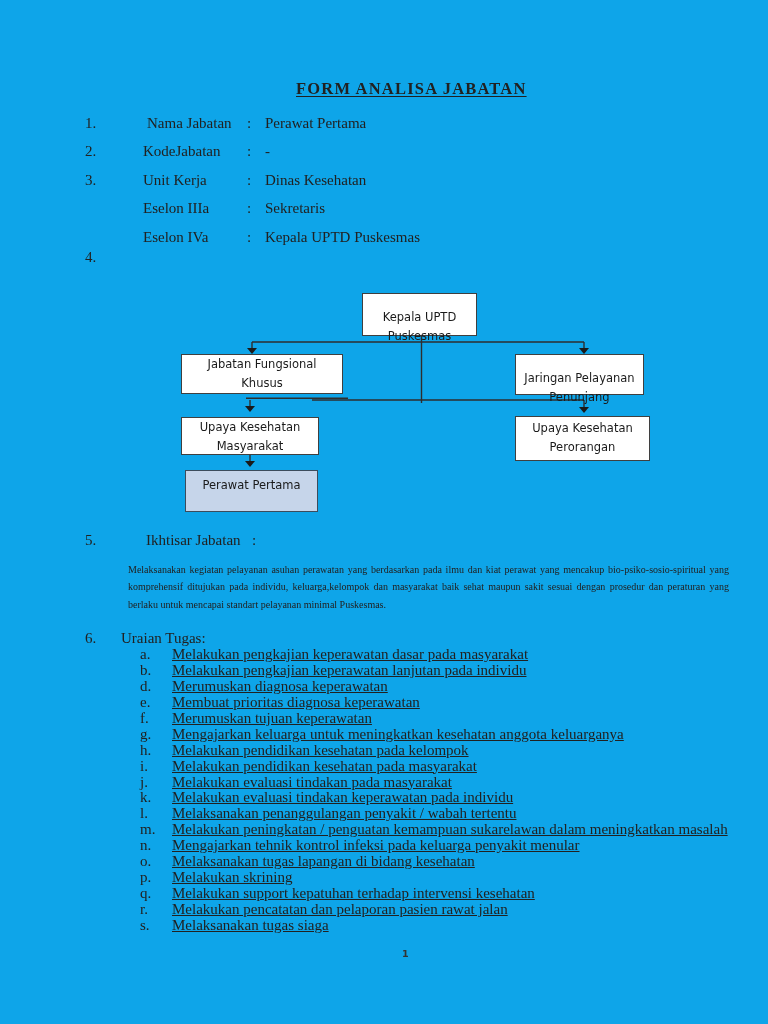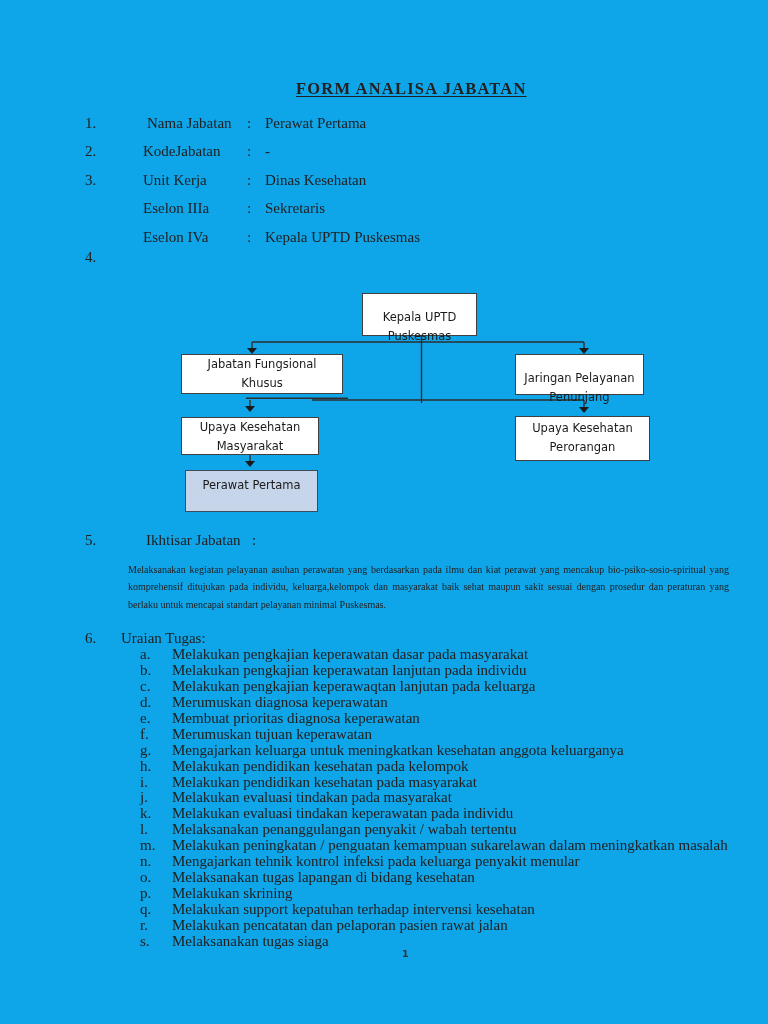--- a/index.html
+++ b/index.html
@@ -19,21 +19,21 @@
   .frow .col   { position:absolute; left:247px; }
   .frow .val   { position:absolute; left:265px; }
   .s5row .col  { left:252px; }
   .para {
     position:absolute; left:128px; top:551px; width:601px;
     font-size:10px; line-height:17.4px; text-align:justify;
   }
   .s6hdr { position:absolute; left:0; width:768px; font-size:15px; }
   .tasks {
     position:absolute; left:140px; top:647px;
-    font-size:15px; line-height:15.93px; white-space:nowrap;
+    font-size:15px; line-height:15.93px; white-space:nowrap;text-decoration:underline;
   }
   .task .letter { display:inline-block; width:32px; }
   .pageno {
     position:absolute; left:402px; top:948px;
     font-family:"DejaVu Sans", sans-serif; font-size:9.5px; font-weight:bold; color:#333;
   }
   
   .chart { position:absolute; left:170px; top:288px; width:500px; height:230px; }
   .chart svg { position:absolute; left:0; top:0; }
   .node {
@@ -149,21 +149,20 @@
   <p class="para">Melaksanakan kegiatan pelayanan asuhan perawatan yang berdasarkan pada ilmu dan kiat perawat yang mencakup bio-psiko-sosio-spiritual yang komprehensif ditujukan pada individu, keluarga,kelompok dan masyarakat baik sehat maupun sakit sesuai dengan prosedur dan peraturan yang berlaku untuk mencapai standart pelayanan minimal Puskesmas.</p>
 
   <div class="s6hdr" style="top:630px">
     <span class="num" style="position:absolute;left:85px">6.</span>
     <span style="position:absolute;left:121px">Uraian Tugas:</span>
   </div>
 
   <div class="tasks">
     <div class="task"><span class="letter">a.</span><span>Melakukan pengkajian keperawatan dasar pada masyarakat</span></div>
     <div class="task"><span class="letter">b.</span><span>Melakukan pengkajian keperawatan lanjutan pada individu</span></div>
-    <div class="task"><span class="letter">c.</span><span>Melakukan pengkajian keperawaqtan lanjutan pada keluarga</span></div>
     <div class="task"><span class="letter">d.</span><span>Merumuskan diagnosa keperawatan</span></div>
     <div class="task"><span class="letter">e.</span><span>Membuat prioritas diagnosa keperawatan</span></div>
     <div class="task"><span class="letter">f.</span><span>Merumuskan tujuan keperawatan</span></div>
     <div class="task"><span class="letter">g.</span><span>Mengajarkan keluarga untuk meningkatkan kesehatan anggota keluarganya</span></div>
     <div class="task"><span class="letter">h.</span><span>Melakukan pendidikan kesehatan pada kelompok</span></div>
     <div class="task"><span class="letter">i.</span><span>Melakukan pendidikan kesehatan pada masyarakat</span></div>
     <div class="task"><span class="letter">j.</span><span>Melakukan evaluasi tindakan pada masyarakat</span></div>
     <div class="task"><span class="letter">k.</span><span>Melakukan evaluasi tindakan keperawatan pada individu</span></div>
     <div class="task"><span class="letter">l.</span><span>Melaksanakan penanggulangan penyakit / wabah tertentu</span></div>
     <div class="task"><span class="letter">m.</span><span>Melakukan peningkatan / penguatan kemampuan sukarelawan dalam meningkatkan masalah</span></div>

